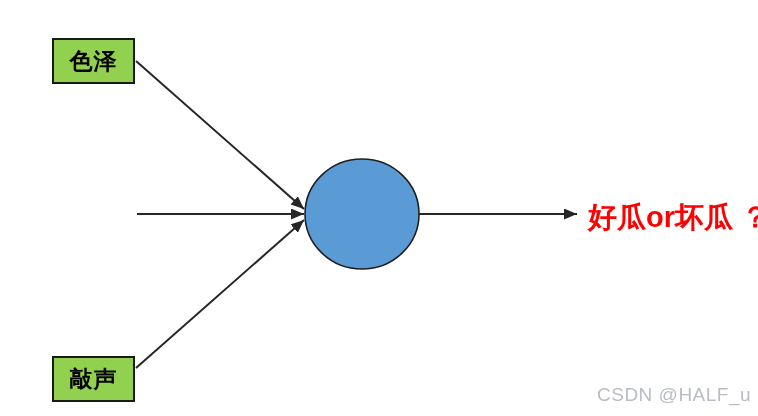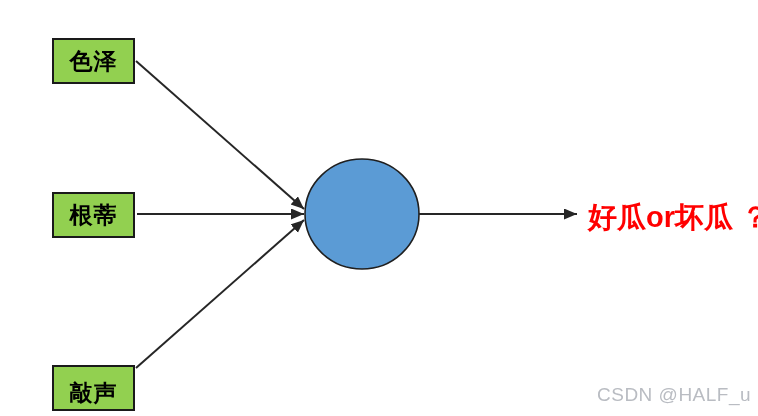--- a/index.html
+++ b/index.html
@@ -32,21 +32,21 @@
     display: flex;
     align-items: center;
     justify-content: center;
     font-size: 23px;
     font-weight: bold;
     color: #000000;
     letter-spacing: 1px;
   }
   .box-1 { left: 52px; top: 38px; }
   .box-2 { left: 52px; top: 192px; }
-  .box-3 { left: 52px; top: 365px; align-items: flex-end; }
+  .box-3 { left: 52px; top: 356px; }
   .output-label {
     position: absolute;
     left: 588px;
     top: 198px;
     font-size: 29px;
     font-weight: bold;
     color: #ff0000;
     white-space: nowrap;
   }
   .watermark {
@@ -80,23 +80,20 @@
 
     <ellipse cx="362" cy="214" rx="57" ry="55" fill="#5b9bd5" stroke="#1f1f1f" stroke-width="1.6"></ellipse>
 
     <line x1="419" y1="214" x2="577" y2="214" stroke="#262626" stroke-width="2" marker-end="url(#arrowhead)"></line>
   </svg>
 
   <div class="feature-box box-1">
     <span>色泽</span>
   </div>
 
-  <div class="feature-box box-2">
-    <span>根蒂</span>
-  </div>
 
   <div class="feature-box box-3">
     <span>敲声</span>
   </div>
 
   <div class="output-label">好瓜or坏瓜 ？</div>
 
   <div class="watermark">CSDN @HALF_u</div>
 
 </div>

